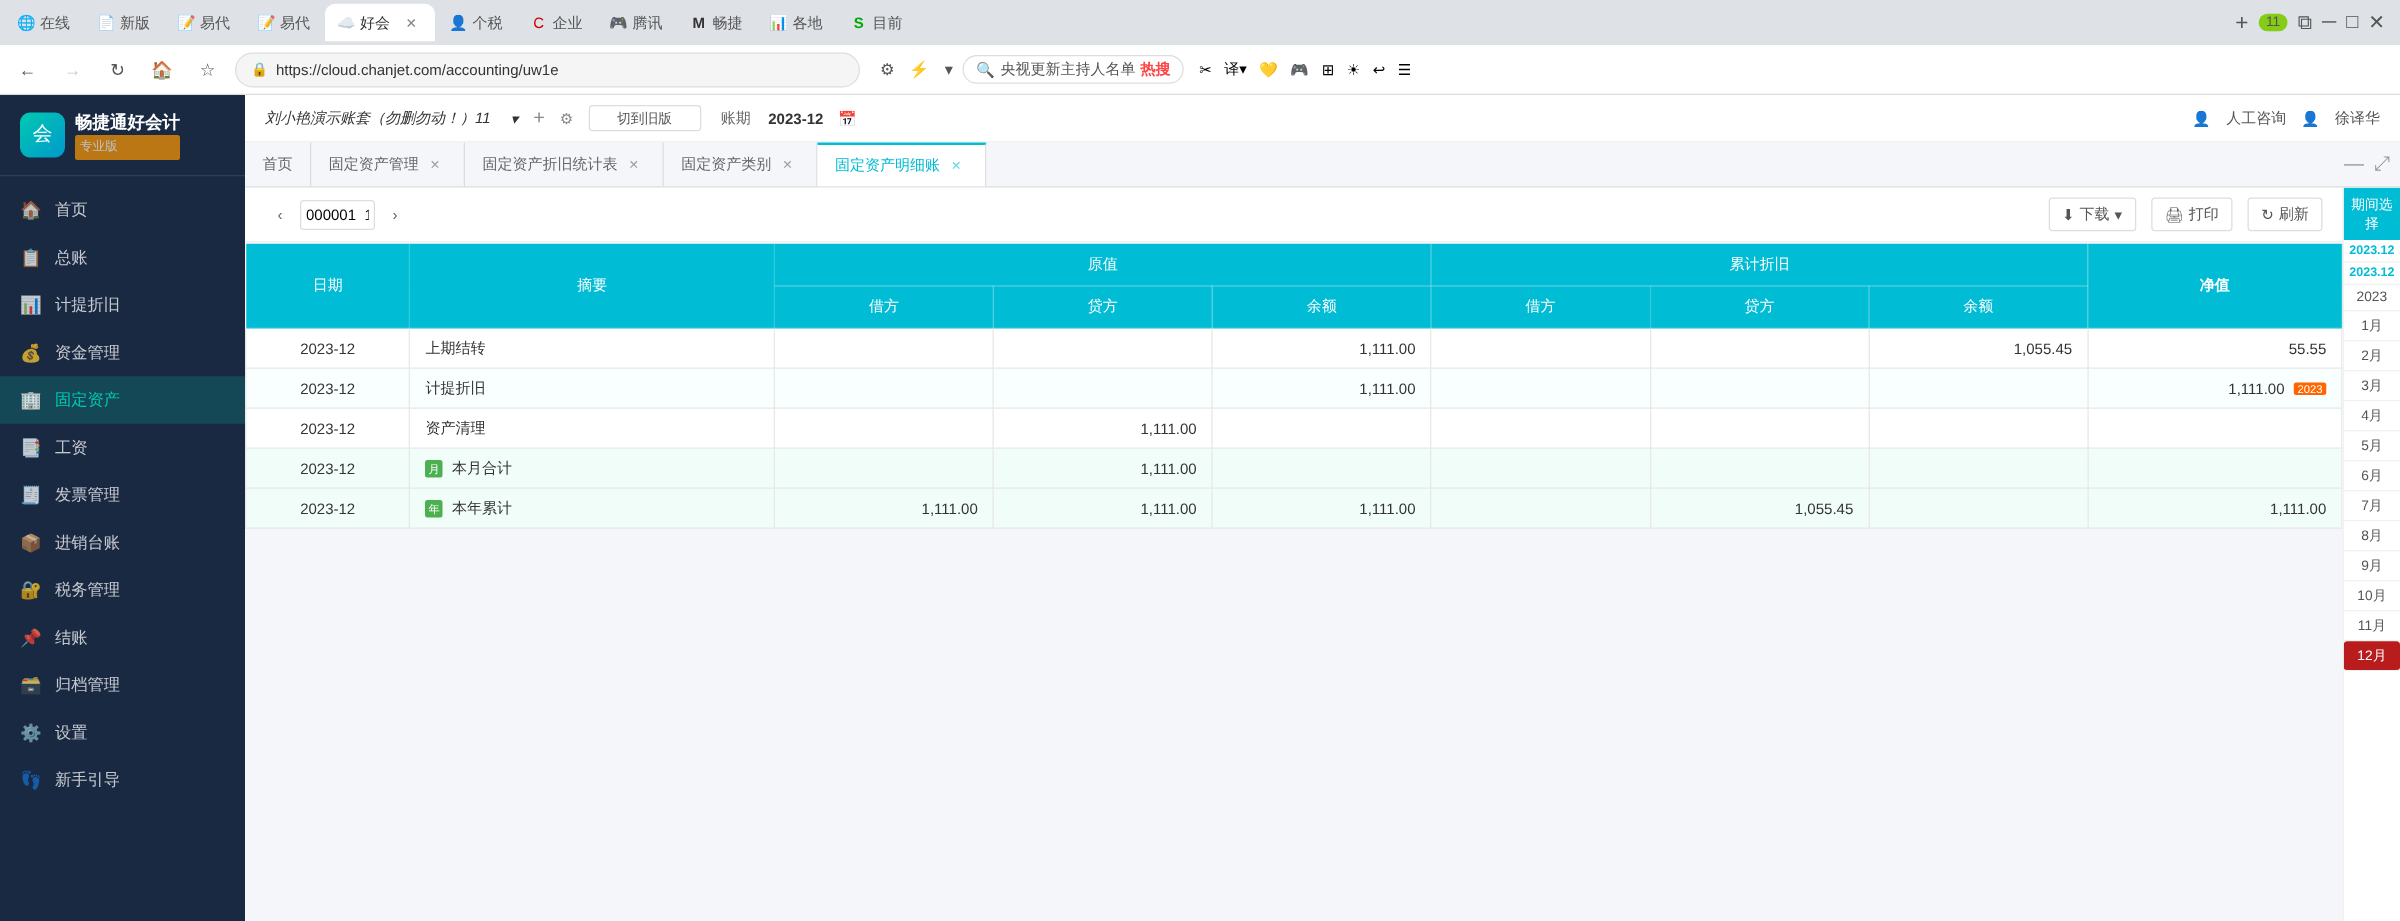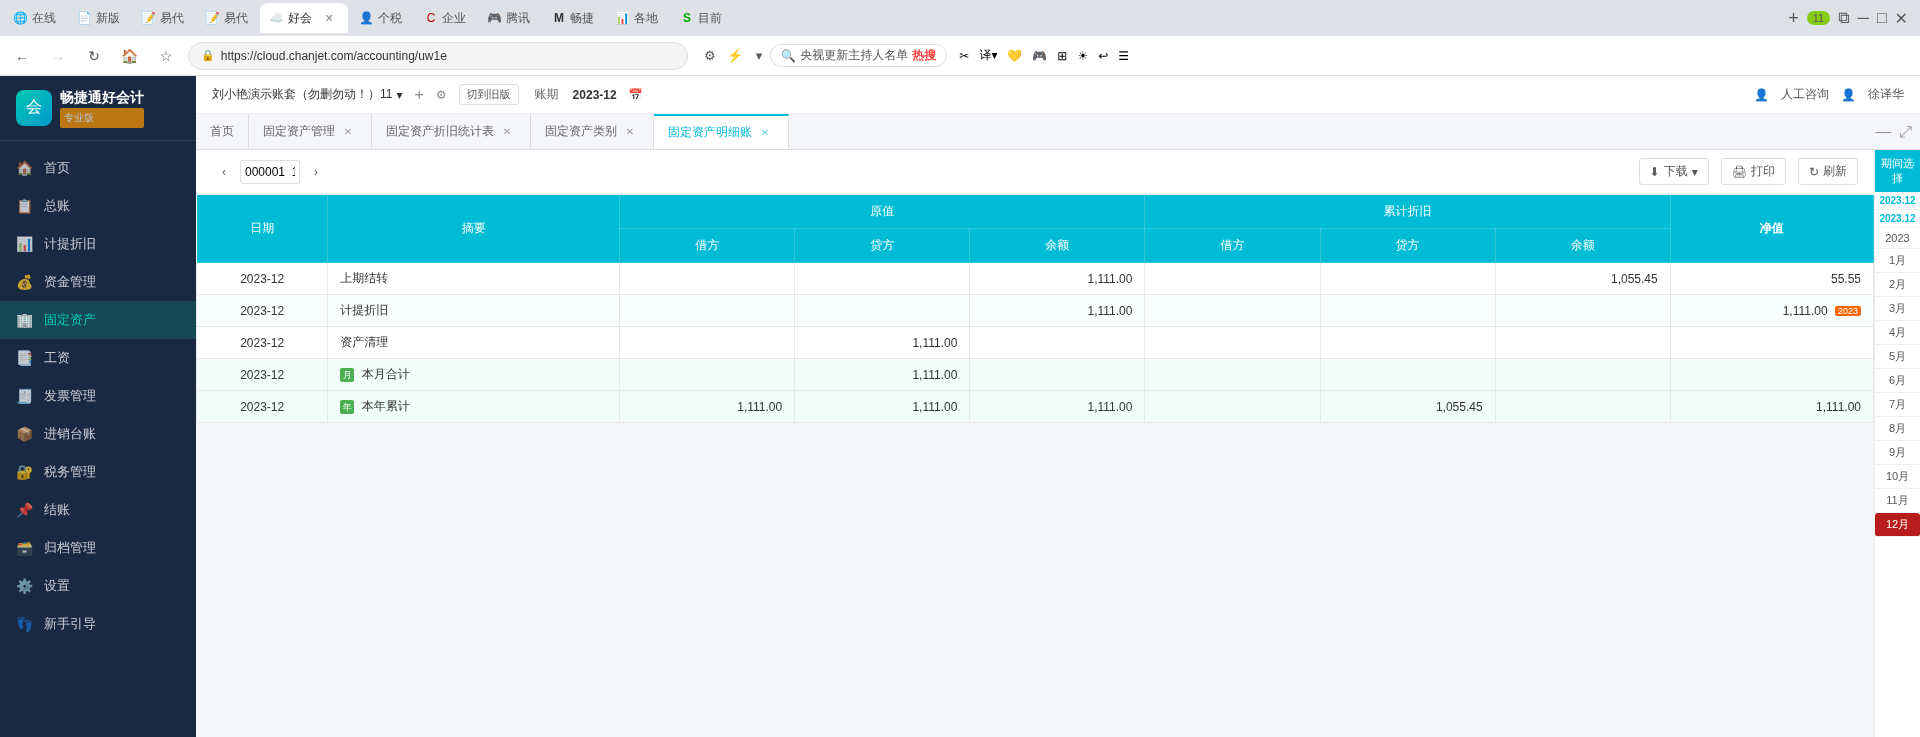--- a/index.html
+++ b/index.html
@@ -35,22 +35,22 @@
     .sidebar-menu { flex: 1; padding: 8px 0; }
     .menu-item { display: flex; align-items: center; gap: 10px; padding: 10px 16px; cursor: pointer; color: rgba(255,255,255,0.75); font-size: 13px; }
     .menu-item.active { background: rgba(0,201,177,0.2); color: #00c9b1; }
     .menu-item .icon { width: 18px; height: 18px; display: flex; align-items: center; justify-content: center; font-size: 14px; }
 
     
     .main-content { flex: 1; display: flex; flex-direction: column; background: #f5f6fa; overflow: hidden; }
 
     
     .top-bar { background: white; padding: 0 16px; height: 38px; display: flex; align-items: center; gap: 12px; border-bottom: 1px solid #eee; }
-    .account-info { display: flex; align-items: center; gap: 4px; font-size: 12px; color: #333; }
-    .switch-btn { border: 1px solid #ddd; border-radius: 3px; padding: 2px 7px; font-size: 11px; cursor: pointer; color: #555; }
+    .account-info { display: flex; align-items: center; gap: 16px; font-size: 12px; color: #333; font-style: italic; }
+    .switch-btn { border: 1px solid #ddd; border-radius: 3px; padding: 2px 22px; font-size: 11px; cursor: pointer; color: #555; }
     .top-bar-right { margin-left: auto; display: flex; align-items: center; gap: 12px; font-size: 12px; color: #555; }
 
     
     .page-tabs { display: flex; align-items: center; background: #f5f6fa; border-bottom: 1px solid #ddd; padding: 0 0; height: 36px; }
     .page-tab { display: flex; align-items: center; gap: 4px; padding: 0 14px; height: 100%; cursor: pointer; font-size: 12px; color: #666; border-right: 1px solid #ddd; white-space: nowrap; }
     .page-tab.active { background: white; color: #00bcd4; border-top: 2px solid #00bcd4; }
     .page-tab .close-icon { font-size: 10px; opacity: 0.6; }
 
     
     .toolbar { display: flex; align-items: center; padding: 8px 16px; background: white; border-bottom: 1px solid #eee; gap: 8px; }

